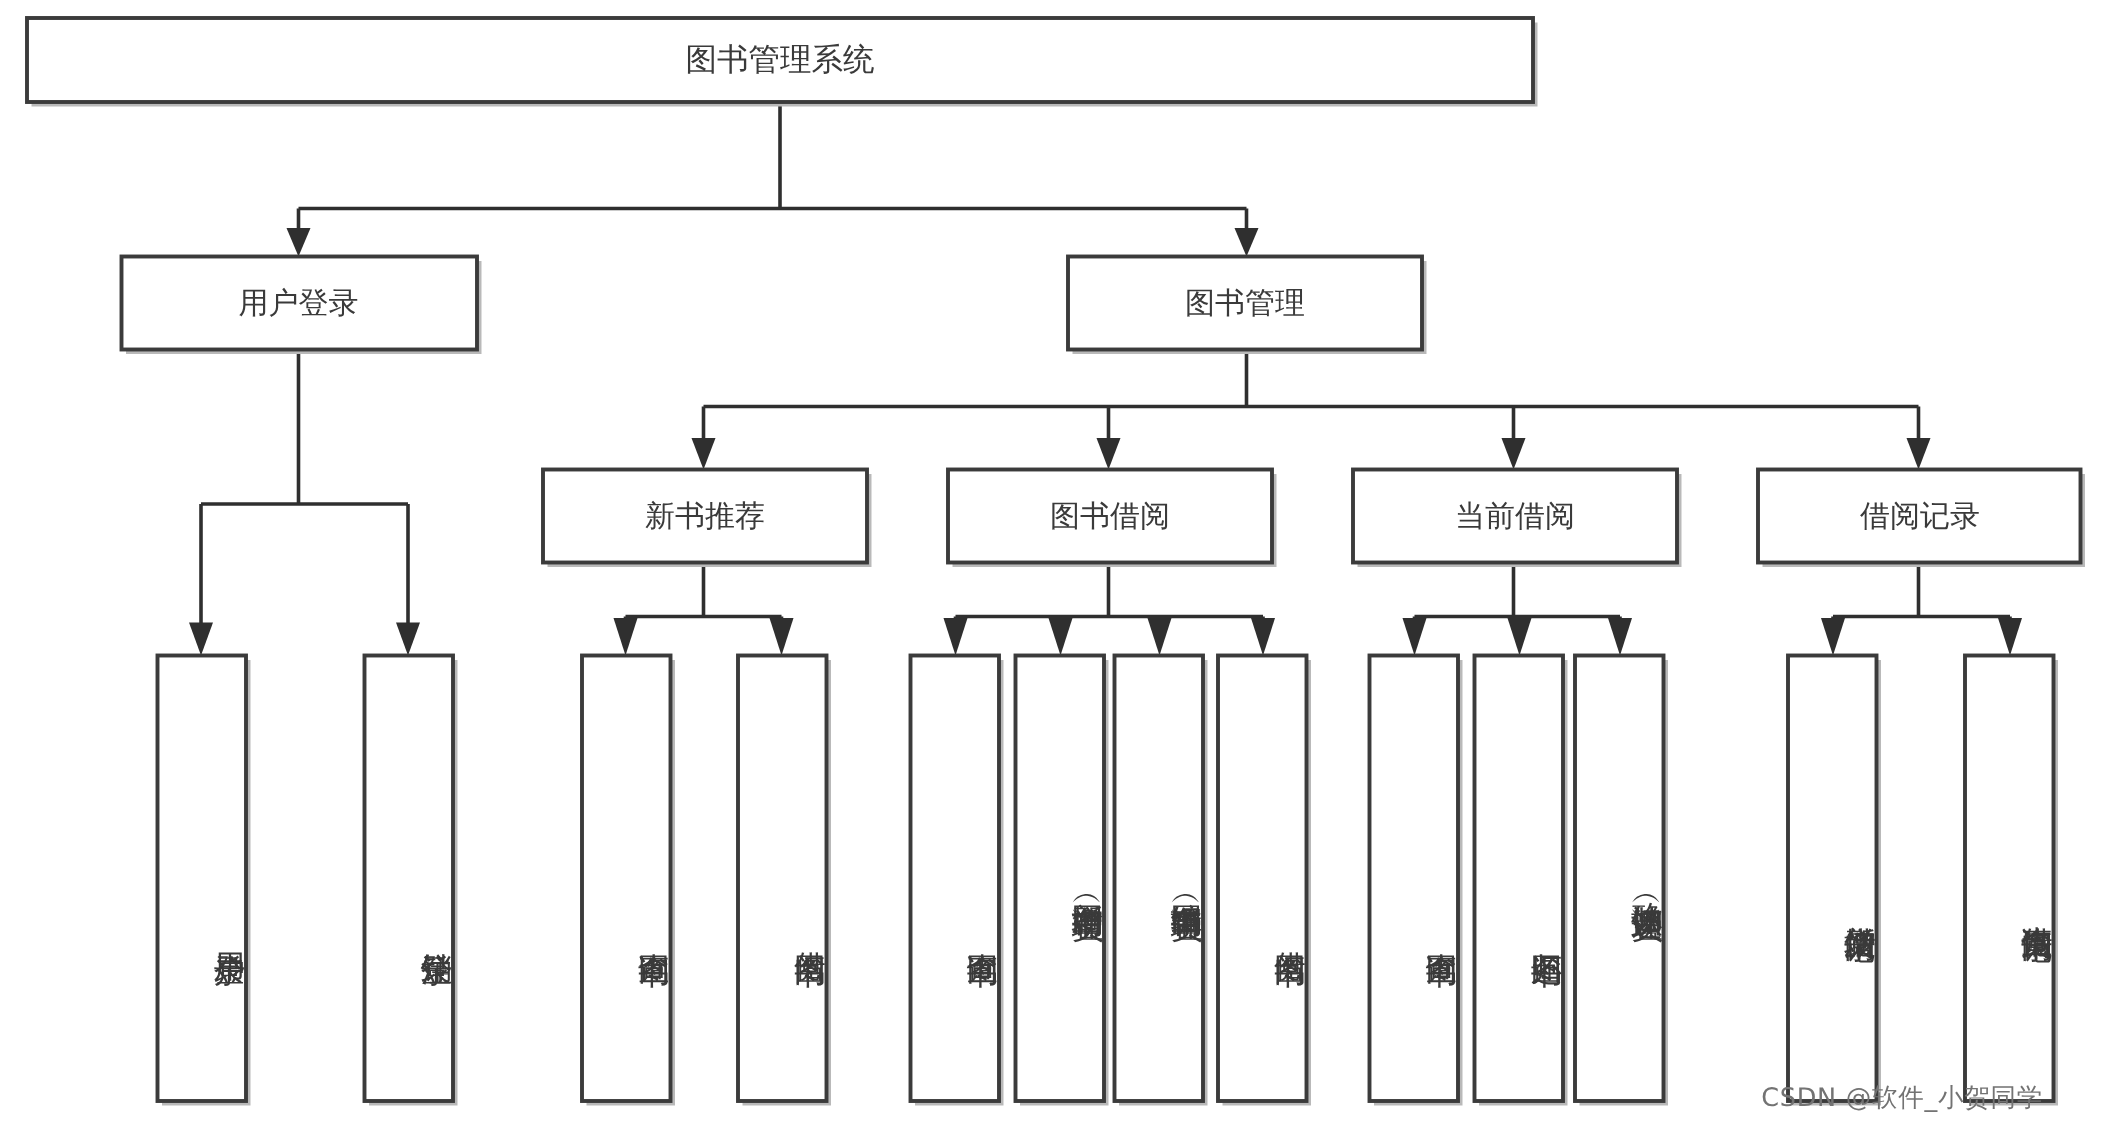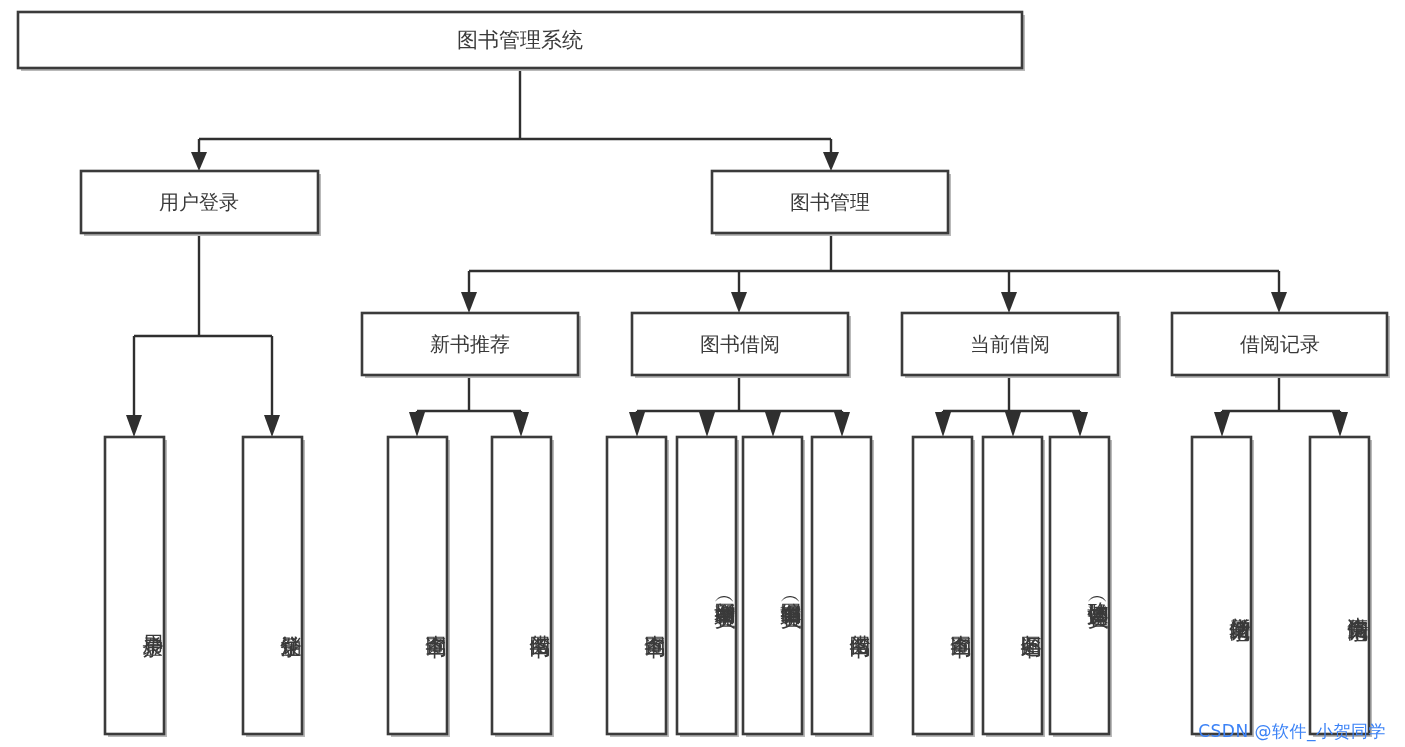--- a/index.html
+++ b/index.html
@@ -11,21 +11,20 @@
     width: 1405px;
     height: 747px;
     overflow: hidden;
     font-family: "DejaVu Sans", "Liberation Sans", sans-serif;
   }
   #diagram-root {
     position: relative;
     width: 1372px;
     height: 747px;
     background: #ffffff;
-    padding-left: 24px;
   }
   svg#flow {
     position: absolute;
     left: 0;
     top: 0;
     width: 1405px;
     height: 747px;
     display: block;
   }
   .node-rect {
@@ -71,21 +70,21 @@
     align-items: flex-start;
     justify-content: center;
     pointer-events: none;
   }
   #watermark {
     position: absolute;
     right: 10px;
     bottom: 4px;
     font-family: "DejaVu Sans", "Liberation Sans", sans-serif;
     font-size: 17px;
-    color: #3b82f6;
+    color: #737373;
     white-space: nowrap;
     letter-spacing: 0.5px;
   }
 </style>
 </head>
 <body>
 
 <div id="diagram-root">
 
   <svg id="flow" viewBox="0 0 1405 747">

